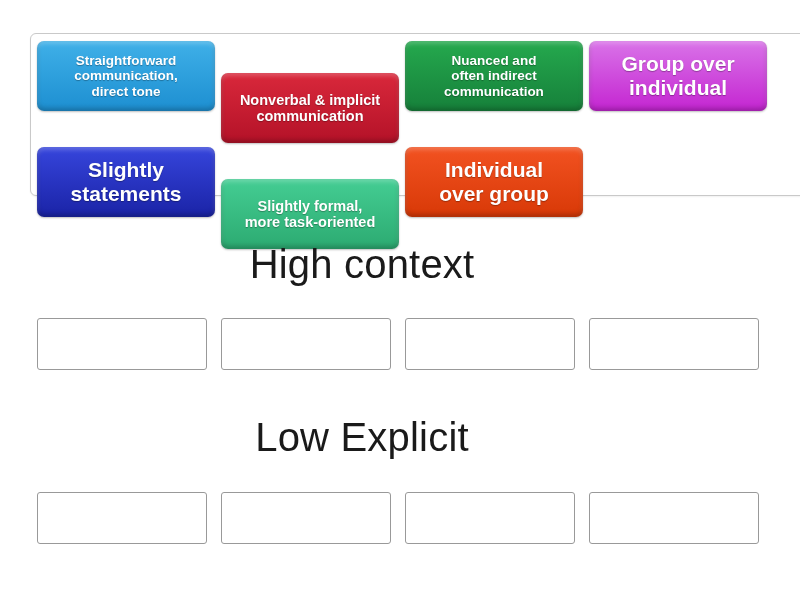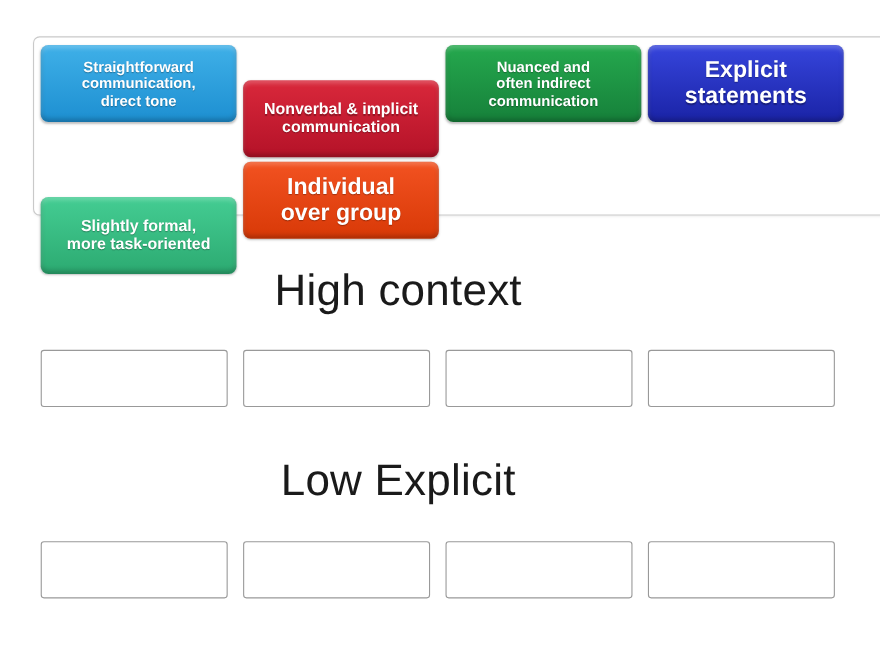--- a/index.html
+++ b/index.html
@@ -112,22 +112,26 @@
       </div>
       <div class="tile fs-medium" style="background: linear-gradient(rgb(217, 40, 59) 0%, rgb(180, 18, 40) 100%); color: rgb(255, 255, 255);">
         <span class="tile-text">Nonverbal &amp; implicit
 communication</span>
       </div>
       <div class="tile fs-small" style="background: linear-gradient(rgb(37, 169, 78) 0%, rgb(22, 128, 58) 100%); color: rgb(255, 255, 255);">
         <span class="tile-text">Nuanced and
 often indirect
 communication</span>
       </div>
+      <div class="tile fs-large" style="background: linear-gradient(rgb(217, 115, 232) 0%, rgb(196, 37, 209) 100%); color: rgb(255, 255, 255);">
+        <span class="tile-text">Group over
+individual</span>
+      </div>
       <div class="tile fs-large" style="background: linear-gradient(rgb(54, 69, 220) 0%, rgb(26, 35, 166) 100%); color: rgb(255, 255, 255);">
-        <span class="tile-text">Explicit
+        <span class="tile-text">Slightly
 statements</span>
       </div>
       <div class="tile fs-medium" style="background: linear-gradient(rgb(68, 205, 147) 0%, rgb(44, 170, 113) 100%); color: rgb(255, 255, 255); justify-content: center;">
         <span class="tile-text">Slightly formal,
 more task-oriented</span>
       </div>
       <div class="tile fs-large" style="background: linear-gradient(rgb(242, 82, 33) 0%, rgb(216, 57, 7) 100%); color: rgb(255, 255, 255);">
         <span class="tile-text">Individual
 over group</span>
       </div>

